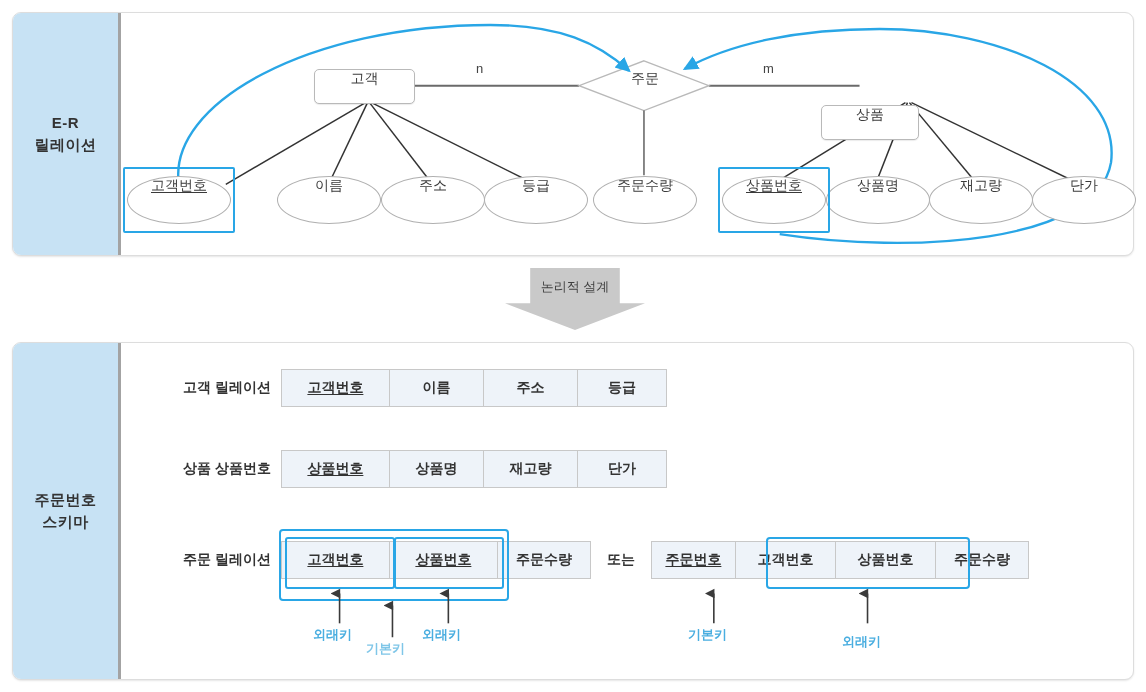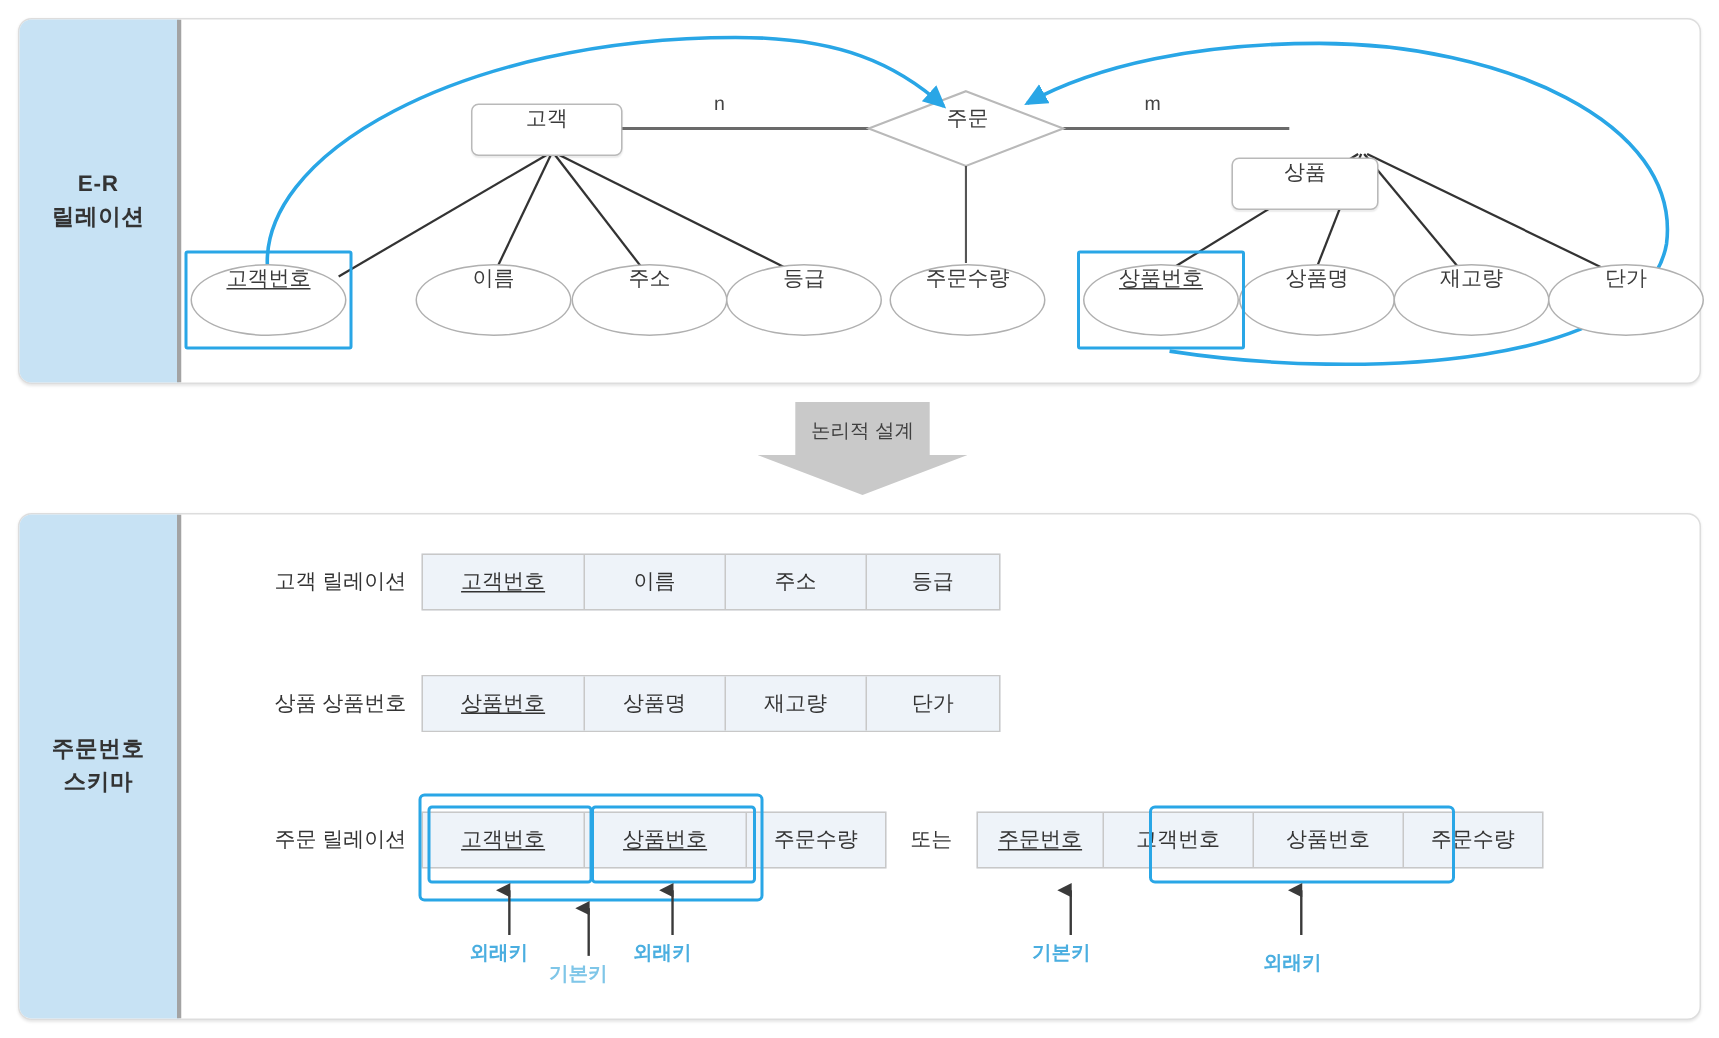--- a/index.html
+++ b/index.html
@@ -129,20 +129,21 @@
   }
 
   
   #rel-panel { left: 12px; top: 342px; width: 1122px; height: 338px; }
 
   .rel-row {
     position: absolute;
     display: flex;
     align-items: center;
     height: 38px;
+    font-weight: bold;
   }
   .rel-name {
     font-size: 14px;
     color: #333333;
     white-space: nowrap;
     margin-right: 10px;
   }
   .rel-table {
     display: flex;
     height: 38px;

